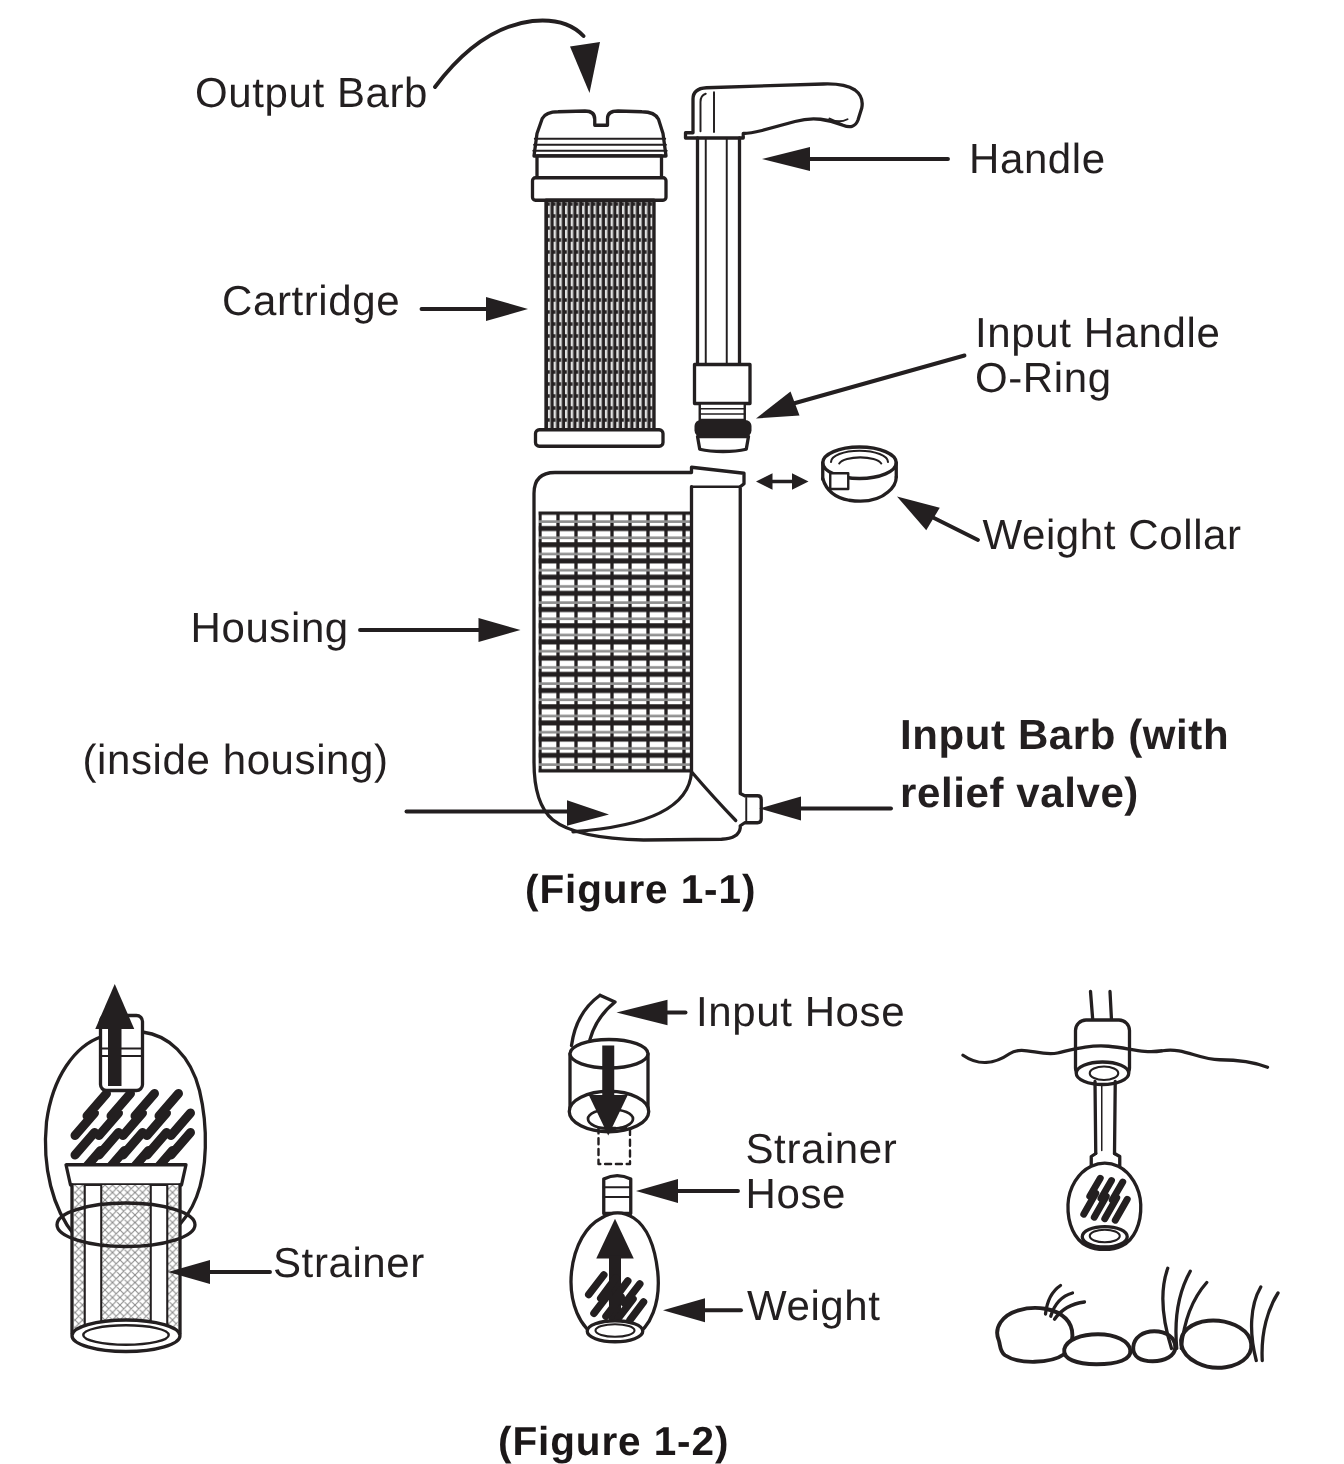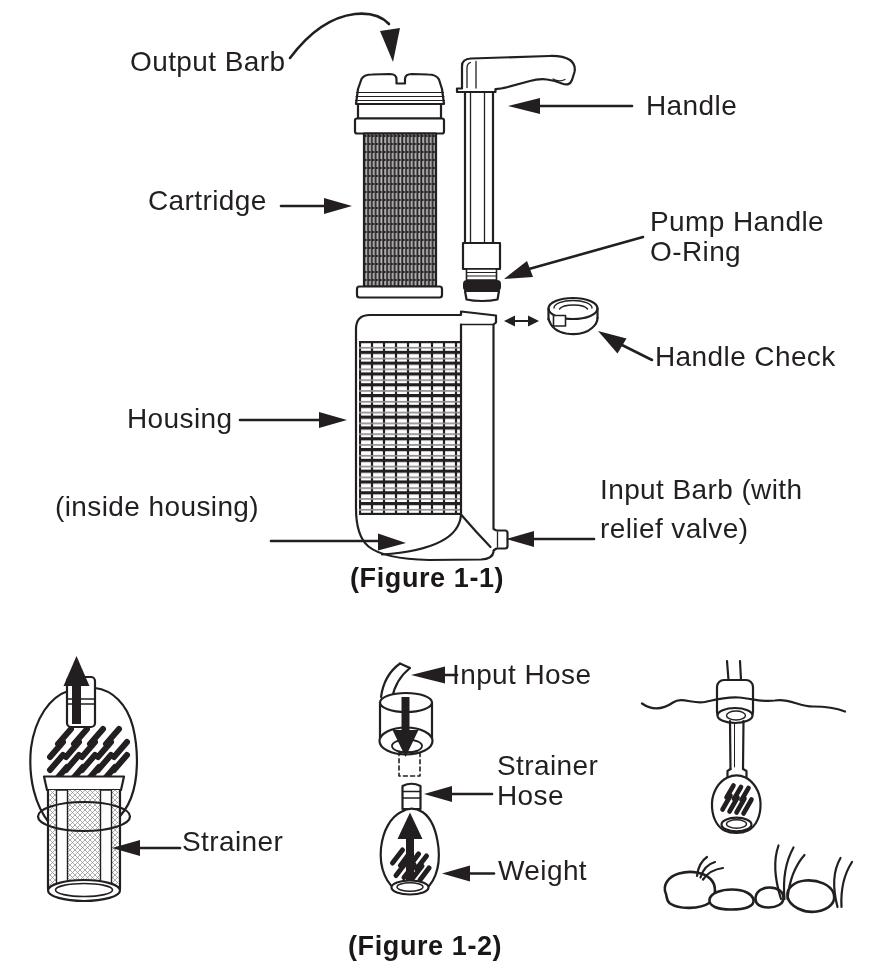--- a/index.html
+++ b/index.html
@@ -1,21 +1,21 @@
 <!DOCTYPE html>
 <html><head>
 <meta charset="utf-8">
 <style>
   html,body{margin:0;padding:0;background:#fff;}
   .canvas{position:relative;width:896px;height:976px;background:#fff;overflow:hidden;
           font-family:"Liberation Sans",sans-serif;color:#231f20;}
   .art{position:absolute;left:0;top:0;}
   .lbl{position:absolute;font-size:28px;line-height:30px;letter-spacing:.4px;white-space:nowrap;color:#231f20;}
-  .lbl.wide{line-height:38.5px;}
-  .cap{position:absolute;font-size:27px;font-weight:700;letter-spacing:.6px;white-space:nowrap;color:#1b1718;}
+  .lbl.wide{line-height:38.5px;font-weight:bold;}
+  .cap{position:absolute;font-size:27px;font-weight:700;letter-spacing:.6px;white-space:nowrap;color:#1b1718;margin-top:15px;}
 </style>
 </head>
 <body>
 
 <div class="canvas">
 
 <svg class="art" width="896" height="976" viewBox="0 0 896 976" stroke="#231f20" fill="none" stroke-width="2.2" stroke-linejoin="round" stroke-linecap="round">
   <defs>
     <pattern id="pleats" x="364" y="0" width="3.8" height="8" patternUnits="userSpaceOnUse">
       <rect width="3.8" height="8" fill="#fff"></rect>
@@ -197,36 +197,36 @@
       <path d="M781 899 C775 880 773 861 778.5 845.5 M784.5 899 C782.5 877 786.5 860 793.5 847.5 M787.5 899 C789.5 878 796.5 864 804.5 855"></path>
       <path d="M837.5 907 C832.5 888 833.5 870 840.5 858 M841.5 907 C840.5 888 845.5 872 852 862"></path>
     </g>
   </g>
 </svg>
 
 <div class="lbl" style="left:130px;top:47px">Output Barb</div>
 <div class="lbl" style="left:148px;top:186px">Cartridge</div>
 <div class="lbl" style="left:646px;top:91px">Handle</div>
 <div class="lbl" style="left:650px;top:207px">
-  <div>Pump Handle</div>
+  <div>Input Handle</div>
   <div>O-Ring</div>
 </div>
-<div class="lbl" style="left:655px;top:342px">Handle Check</div>
+<div class="lbl" style="left:655px;top:342px">Weight Collar</div>
 <div class="lbl" style="left:127px;top:404px">Housing</div>
 <div class="lbl" style="left:55px;top:492px">
   <div>(inside housing)</div>
 </div>
 <div class="lbl wide" style="left:600px;top:471px">
   <div>Input Barb (with</div>
   <div>relief valve)</div>
 </div>
 <div class="cap" style="left:350px;top:563px">(Figure 1-1)</div>
 
 <div class="lbl" style="left:182px;top:827px">Strainer</div>
-<div class="lbl" style="left:452px;top:660px">Input Hose</div>
+<div class="lbl" style="left:464px;top:660px">Input Hose</div>
 <div class="lbl" style="left:497px;top:751px">
   <div>Strainer</div>
   <div>Hose</div>
 </div>
 <div class="lbl" style="left:498px;top:856px">Weight</div>
-<div class="cap" style="left:348px;top:931px">(Figure 1-2)</div>
+<div class="cap" style="left:332px;top:931px">(Figure 1-2)</div>
 
 </div>
 
 </body></html>

